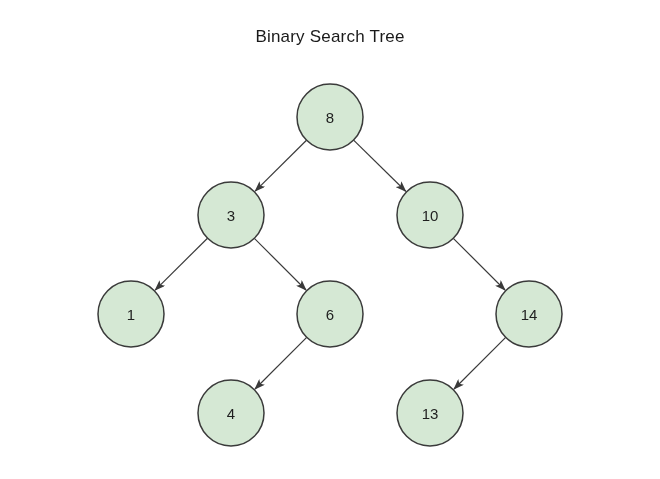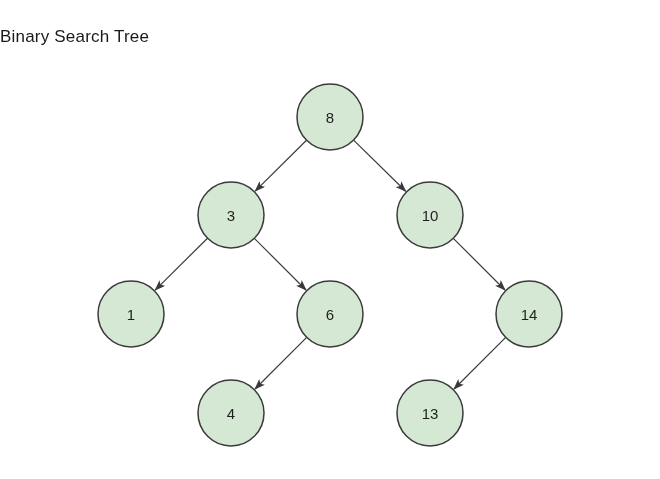--- a/index.html
+++ b/index.html
@@ -13,20 +13,21 @@
     width: 660px;
     height: 479px;
     background: #ffffff;
     overflow: hidden;
   }
   .diagram-title {
     position: absolute;
     top: 27px;
     left: 0;
     width: 100%;
+    text-align: center;
     font-size: 17px;
     color: #1a1a1a;
     letter-spacing: 0.2px;
   }
   svg.tree {
     position: absolute;
     top: 0;
     left: 0;
   }
   .node-circle {

